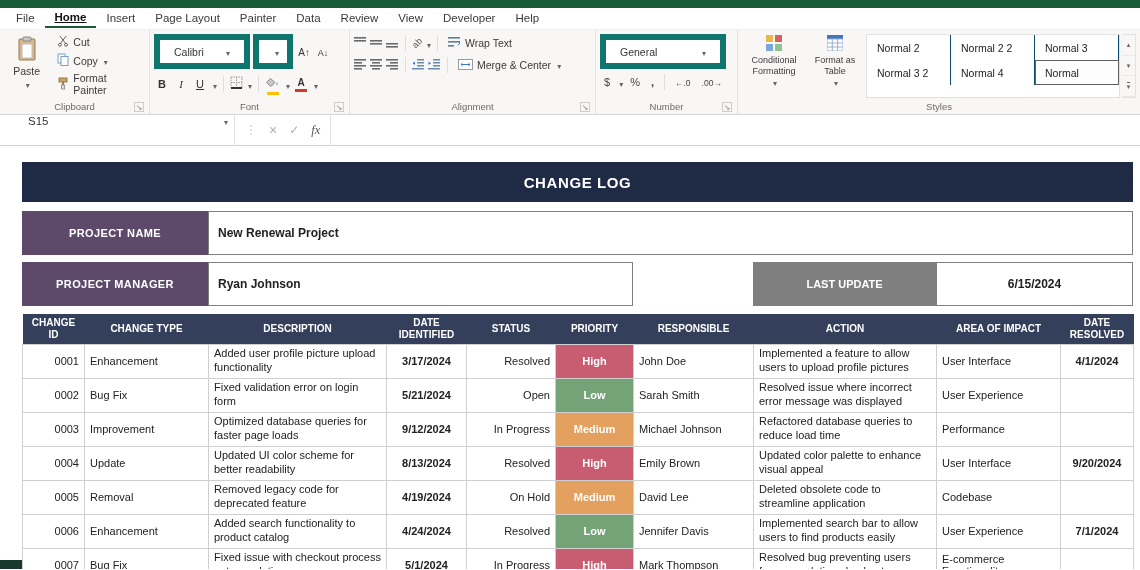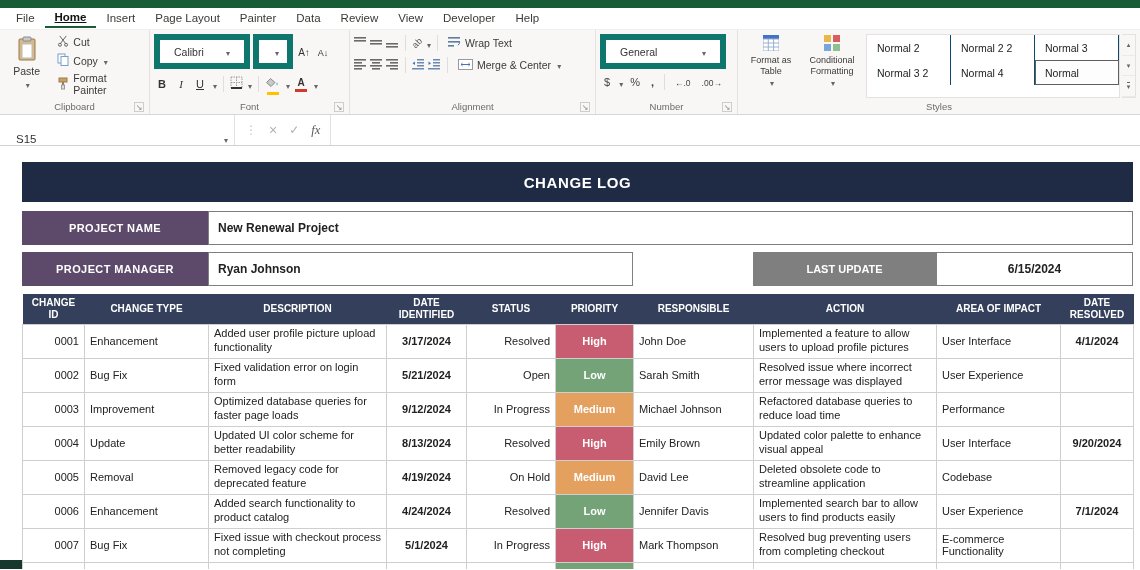--- a/index.html
+++ b/index.html
@@ -62,35 +62,35 @@
      background:#fff; border:1px solid #e4e2e0; margin:0 2px; align-self:stretch; }
   .gcell{ display:flex; align-items:center; padding-left:10px; font-size:10.5px; color:#222;
      border-right:1px solid #0c4a6e; white-space:nowrap; overflow:hidden; }
   .gcell.selected{ outline:1.5px solid #5f5f5f; outline-offset:-1.5px; background:#fdfdfd; }
   .gscroll{ width:14px; display:flex; flex-direction:column; align-self:stretch; border:1px solid #e4e2e0; border-left:none; }
   .gscroll span{ flex:1; display:flex; align-items:center; justify-content:center; font-size:7px; color:#666; border-bottom:1px solid #eceae8; }
   .ic-up::after{ content:"▴"; } .ic-down::after{ content:"▾"; } .ic-more::after{ content:"▾"; border-top:1px solid #666; }
 
   
   .formulabar{ height:31px; background:#fff; border-bottom:1px solid #d4d2d0; display:flex; align-items:stretch; }
-  .namebox{ width:235px; display:flex; align-items:flex-end; padding-left:16px; font-size:11.5px; color:#333;
+  .namebox{ width:235px; display:flex; align-items:flex-start; padding-left:28px; font-size:11.5px; color:#333;
      border-right:1px solid #e4e2e0; }
   .namebox .nbdd{ margin-left:auto; margin-right:6px; }
   .fbicons{ display:flex; align-items:center; gap:12px; padding:0 10px; font-size:12px; color:#b3b1af; border-right:1px solid #e4e2e0; }
   .ic-dots::after{ content:"⋮"; color:#c3c1bf; }
   .ic-x::after{ content:"×"; font-size:14px; }
   .ic-check::after{ content:"✓"; }
   .ic-fx::after{ content:"fx"; font-style:italic; font-family:"Liberation Serif",serif; color:#5a5a5a; font-size:12.5px; }
   .finput{ flex:1; background:#fff; }
 
   
   .sheet{ position:relative; height:423px; background:#fff; padding:0 7px 0 22px; overflow:hidden; }
   .banner{ margin-top:16px; height:40px; background:var(--banner,#1F2A44); color:#fff; display:flex;
      align-items:center; justify-content:center; font-weight:bold; font-size:15px; letter-spacing:0.6px; }
-  .prow{ display:flex; margin-top:9px; height:34px; }
+  .prow{ display:flex; margin-top:9px; height:44px; }
   .prow2{ margin-top:7px; }
   .plabel{ width:186px; background:var(--purple,#5D4A6B); color:#fff; font-weight:bold; font-size:11px;
      display:flex; align-items:center; justify-content:center; letter-spacing:0.4px; }
   .pvalue{ flex:1; border:1px solid #7f7f7f; display:flex; align-items:center; padding-left:9px;
      font-weight:bold; font-size:12px; background:#fff; }
   .pvalue.pm{ flex:none; width:425px; }
   .pspacer{ width:120px; }
   .lulabel{ width:183px; background:var(--gray,#7F7F7F); color:#fff; font-weight:bold; font-size:11px;
      display:flex; align-items:center; justify-content:center; }
   .luvalue{ width:197px; border:1px solid #7f7f7f; display:flex; align-items:center; justify-content:center;
@@ -347,37 +347,37 @@
         </div>
       </div>
       <div class="g-footer">
         <span>Number</span>
         <span class="launcher"></span>
       </div>
     </div>
 
     <div class="group g-styles">
       <div class="g-body">
-        <div class="bigbtn" style="width:58px">
-          <span><svg width="16" height="16">
-                <rect width="16" height="4" fill="#4472c4"></rect>
-                <rect y="4" width="16" height="12" fill="#fff" stroke="#9ab0d0"></rect>
-                <path d="M0 8 h16 M0 12 h16 M5.3 4 v12 M10.6 4 v12" stroke="#9ab0d0"></path>
-              </svg></span>
-          <span>Format as Table</span>
-          <span class="dd"></span>
-        </div>
         <div class="bigbtn">
           <span><svg width="16" height="16">
                 <rect width="7" height="7" fill="#e8b84b"></rect>
                 <rect x="9" width="7" height="7" fill="#d75f5f"></rect>
                 <rect y="9" width="7" height="7" fill="#7aa7d9"></rect>
                 <rect x="9" y="9" width="7" height="7" fill="#8fc08f"></rect>
               </svg></span>
           <span>Conditional Formatting</span>
+          <span class="dd"></span>
+        </div>
+        <div class="bigbtn" style="width:58px">
+          <span><svg width="16" height="16">
+                <rect width="16" height="4" fill="#4472c4"></rect>
+                <rect y="4" width="16" height="12" fill="#fff" stroke="#9ab0d0"></rect>
+                <path d="M0 8 h16 M0 12 h16 M5.3 4 v12 M10.6 4 v12" stroke="#9ab0d0"></path>
+              </svg></span>
+          <span>Format as Table</span>
           <span class="dd"></span>
         </div>
         <div class="gallery">
           <span class="gcell">Normal 2</span>
           <span class="gcell">Normal 2 2</span>
           <span class="gcell">Normal 3</span>
           <span class="gcell">Normal 3 2</span>
           <span class="gcell">Normal 4</span>
           <span class="gcell selected">Normal</span>
         </div>

